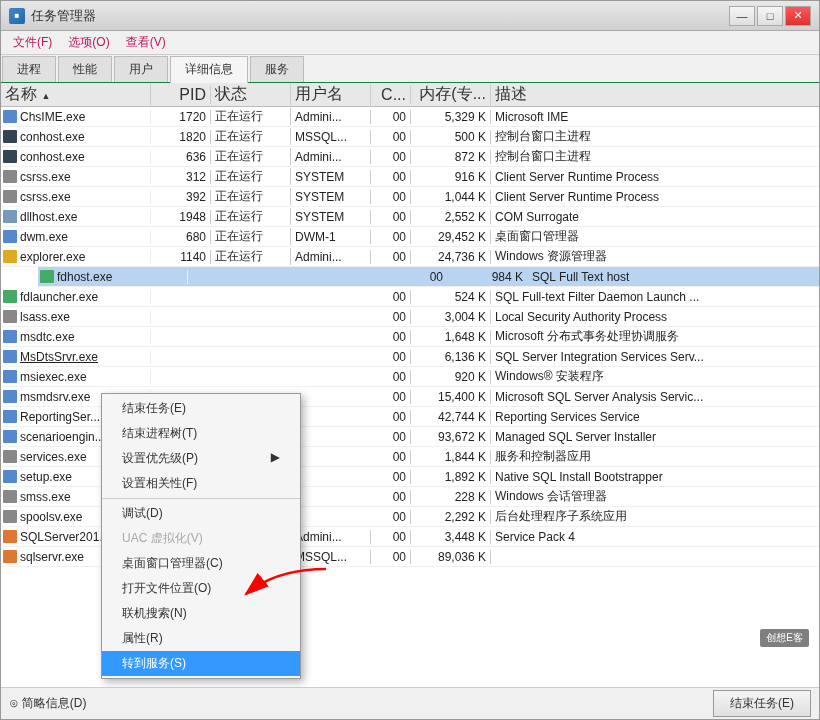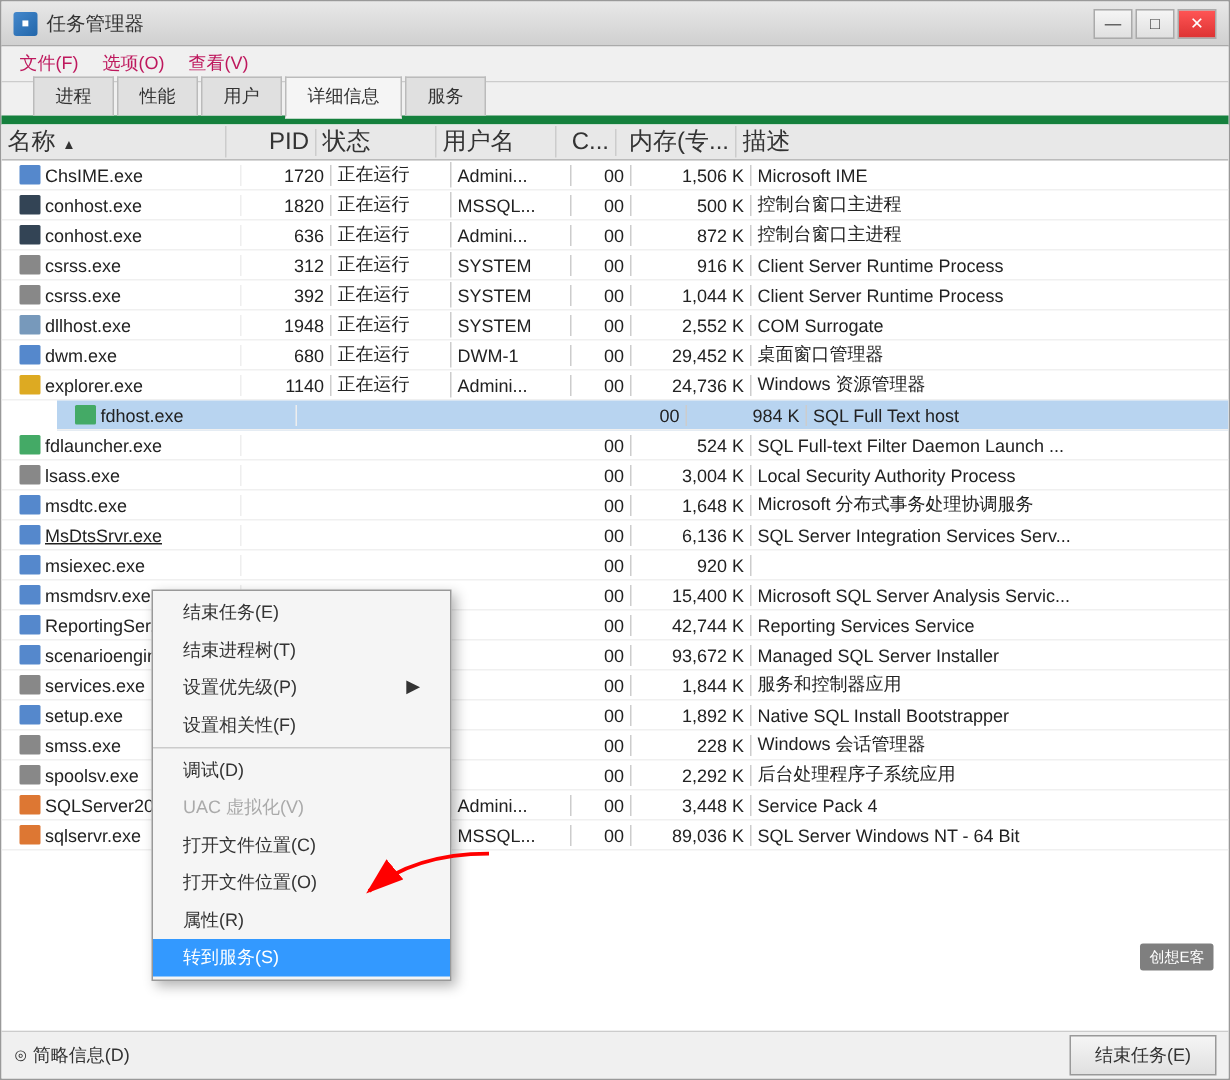--- a/index.html
+++ b/index.html
@@ -80,22 +80,22 @@
     .menubar-item {
       padding: 2px 8px;
       cursor: pointer;
       color: #be185d;
     }
     .tabs-bar {
       height: 28px;
       background: #f0f0f0;
       display: flex;
       align-items: flex-end;
-      padding: 0 21px;
-      border-bottom: 6px solid #15803d;
+      padding: 0 1px;
+      border-bottom: 1px solid #15803d;
     }
     .tab {
       padding: 4px 14px;
       border: 1px solid #bbb;
       border-bottom: none;
       background: #e0e0e0;
       cursor: pointer;
       margin-right: 2px;
       font-size: 12px;
       color: #333;
@@ -142,21 +142,20 @@
     .table-body {
       overflow-y: auto;
       height: calc(100% - 24px);
     }
     .table-row {
       display: flex;
       height: 20px;
       align-items: center;
       border-bottom: 1px solid #f0f0f0;
       cursor: default;
-      padding-left: 10px;
     }
     .table-row.selected {
       background: #b8d4f0;
       margin-left: 37px;
     }
     .cell {
       overflow: hidden;
       white-space: nowrap;
       text-overflow: ellipsis;
       font-size: 12px;
@@ -310,21 +309,21 @@
     <div class="table-body" id="tableBody">
     <div class="table-row">
     <div class="name-cell cell">
       <div style="width:14px;height:13px;background:#5588cc;border-radius:1px;margin-right:3px;flex-shrink:0;"></div>
       <span style="overflow:hidden;text-overflow:ellipsis;white-space:nowrap;">ChsIME.exe</span>
     </div>
     <div class="col-pid cell">1720</div>
     <div class="col-status cell">正在运行</div>
     <div class="col-user cell">Admini...</div>
     <div class="col-cpu cell">00</div>
-    <div class="col-mem cell">1,506 K</div>
+    <div class="col-mem cell">5,329 K</div>
     <div class="col-desc cell">Microsoft IME</div>
   </div>
         <div class="table-row">
     <div class="name-cell cell">
       <div style="width:14px;height:13px;background:#334455;border-radius:1px;margin-right:3px;flex-shrink:0;"></div>
       <span style="overflow:hidden;text-overflow:ellipsis;white-space:nowrap;">conhost.exe</span>
     </div>
     <div class="col-pid cell">1820</div>
     <div class="col-status cell">正在运行</div>
     <div class="col-user cell">MSSQL...</div>
@@ -467,20 +466,21 @@
         <div class="table-row">
     <div class="name-cell cell">
       <div style="width:14px;height:13px;background:#5588cc;border-radius:1px;margin-right:3px;flex-shrink:0;"></div>
       <span style="overflow:hidden;text-overflow:ellipsis;white-space:nowrap;">msiexec.exe</span>
     </div>
     <div class="col-pid cell"></div>
     <div class="col-status cell"></div>
     <div class="col-user cell"></div>
     <div class="col-cpu cell">00</div>
     <div class="col-mem cell">920 K</div>
+    <div class="col-desc cell">Windows® 安装程序</div>
   </div>
         <div class="table-row">
     <div class="name-cell cell">
       <div style="width:14px;height:13px;background:#5588cc;border-radius:1px;margin-right:3px;flex-shrink:0;"></div>
       <span style="overflow:hidden;text-overflow:ellipsis;white-space:nowrap;">msmdsrv.exe</span>
     </div>
     <div class="col-pid cell"></div>
     <div class="col-status cell"></div>
     <div class="col-user cell"></div>
     <div class="col-cpu cell">00</div>
@@ -574,37 +574,37 @@
         <div class="table-row">
     <div class="name-cell cell">
       <div style="width:14px;height:13px;background:#dd7733;border-radius:1px;margin-right:3px;flex-shrink:0;"></div>
       <span style="overflow:hidden;text-overflow:ellipsis;white-space:nowrap;">sqlservr.exe</span>
     </div>
     <div class="col-pid cell">1088</div>
     <div class="col-status cell">正在运行</div>
     <div class="col-user cell">MSSQL...</div>
     <div class="col-cpu cell">00</div>
     <div class="col-mem cell">89,036 K</div>
-    <div class="col-desc cell">SQL Server Windows NT - 64 Bit</div>
   </div>
       </div>
 
     <div class="context-menu" id="contextMenu">
     <div class="ctx-item">结束任务(E)</div>
         <div class="ctx-item">结束进程树(T)</div>
         <div class="ctx-item" style="display: flex; justify-content: space-between;">
           <span>设置优先级(P)</span>
           <span>▶</span>
         </div>
         <div class="ctx-item">设置相关性(F)</div>
         <div class="ctx-separator"></div>
         <div class="ctx-item">调试(D)</div>
         <div class="ctx-item disabled">UAC 虚拟化(V)</div>
-        <div class="ctx-item">打开文件位置(C)</div>
+        <div class="ctx-item">桌面窗口管理器(C)</div>
         <div class="ctx-item">打开文件位置(O)</div>
+        <div class="ctx-item">联机搜索(N)</div>
         <div class="ctx-item">属性(R)</div>
         <div class="ctx-item highlighted">转到服务(S)</div>
       </div>
 
     <div style="position:absolute; bottom:75px; left:215px; z-index:200; pointer-events:none;">
       <svg width="120" height="50">
         <defs>
           <marker id="arrowhead" markerWidth="10" markerHeight="7" refX="9" refY="3.5" orient="auto">
             <polygon points="0 0, 10 3.5, 0 7" fill="red"></polygon>
           </marker>

